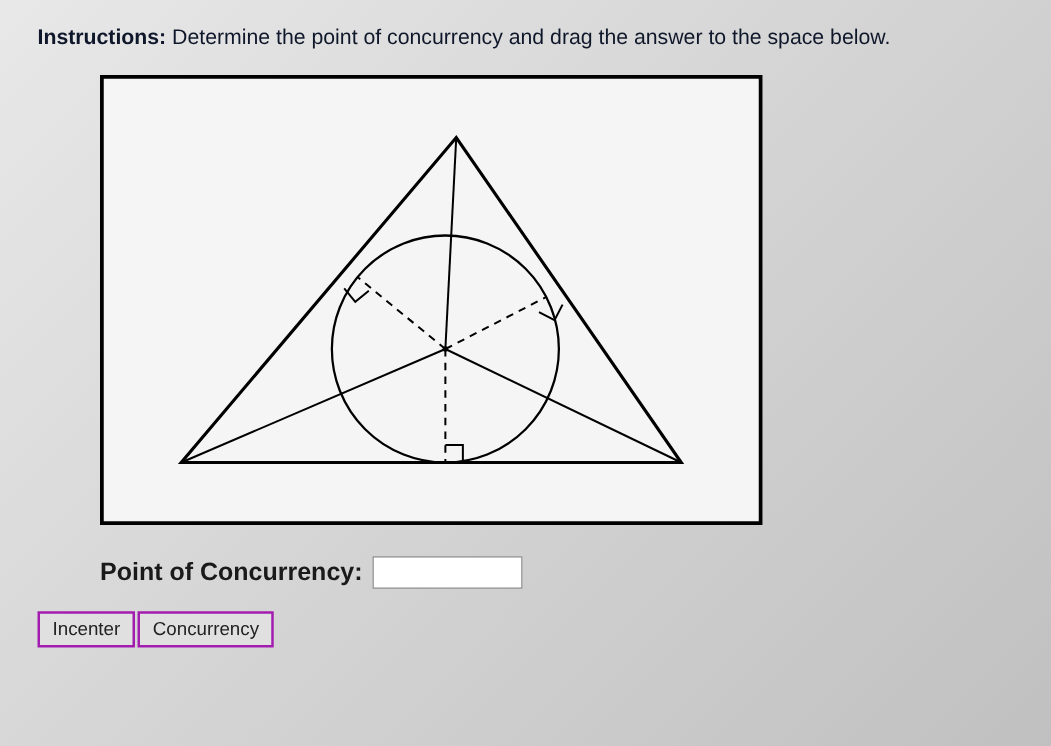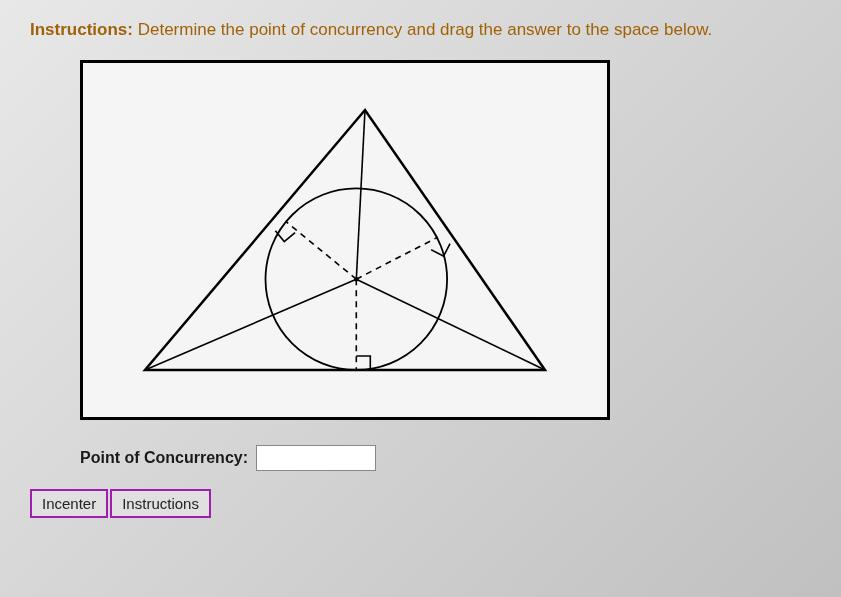--- a/index.html
+++ b/index.html
@@ -7,21 +7,21 @@
       width: 841px;
       height: 597px;
       background: linear-gradient(135deg, #e8e8e8 0%, #d4d4d4 50%, #c0c0c0 100%);
       font-family: Arial, Helvetica, sans-serif;
       padding: 20px 30px;
       position: relative;
       overflow: hidden;
     }
     .instructions {
       font-size: 17px;
-      color: #a16207;
+      color: #0f172a;
       margin-bottom: 20px;
     }
     .instructions .label { font-weight: bold; }
     .diagram-frame {
       width: 530px;
       height: 360px;
       border: 3px solid #000;
       background: #f5f5f5;
       margin-left: 50px;
       margin-bottom: 25px;
@@ -31,21 +31,21 @@
     }
     .answer-row {
       display: flex;
       align-items: center;
       gap: 8px;
       margin-left: 50px;
       margin-bottom: 18px;
     }
     .answer-label {
       font-weight: bold;
-      font-size: 16px;
+      font-size: 20px;
       color: #1a1a1a;
       text-align: center;
     }
     .drop-target {
       width: 120px;
       height: 26px;
       border: 1px solid #888;
       background: #fff;
     }
     .options-row {
@@ -107,14 +107,14 @@
   </svg>
 </div>
 
 <div class="answer-row">
   <span class="answer-label">Point of Concurrency:</span>
   <div class="drop-target"></div>
 </div>
 
 <div class="options-row">
   <div class="option-tile">Incenter</div>
-  <div class="option-tile">Instructions</div>
+  <div class="option-tile">Concurrency</div>
 </div>
 
 </body></html>

